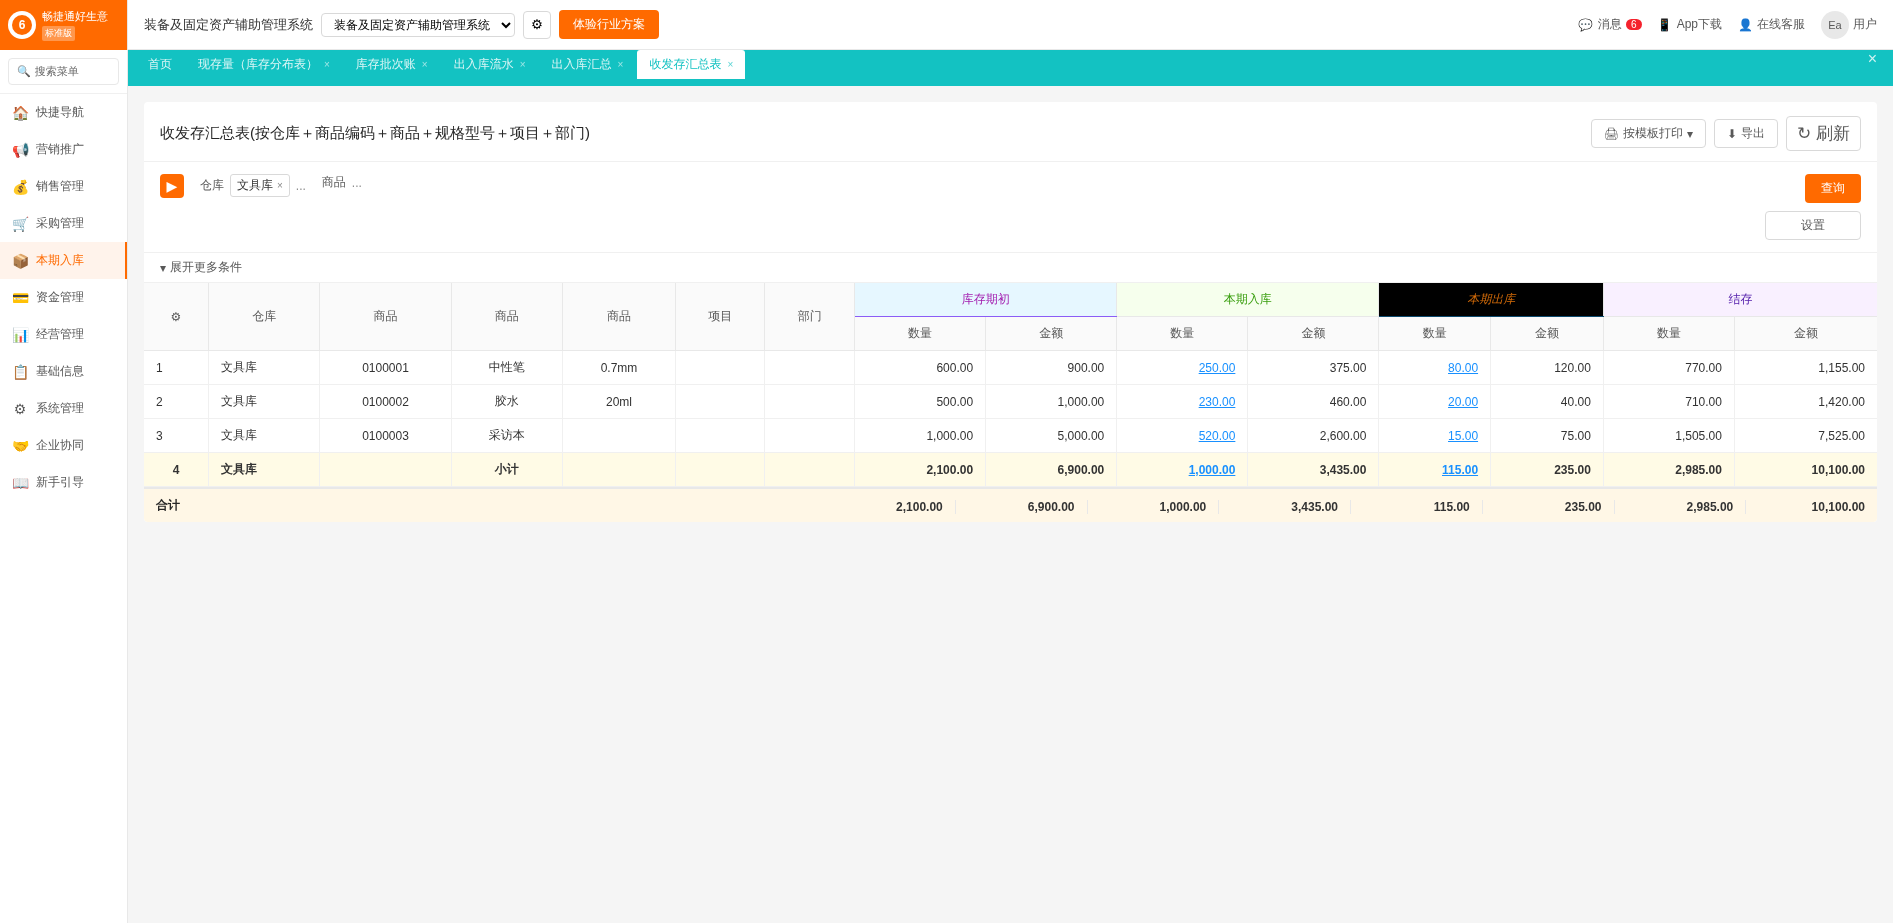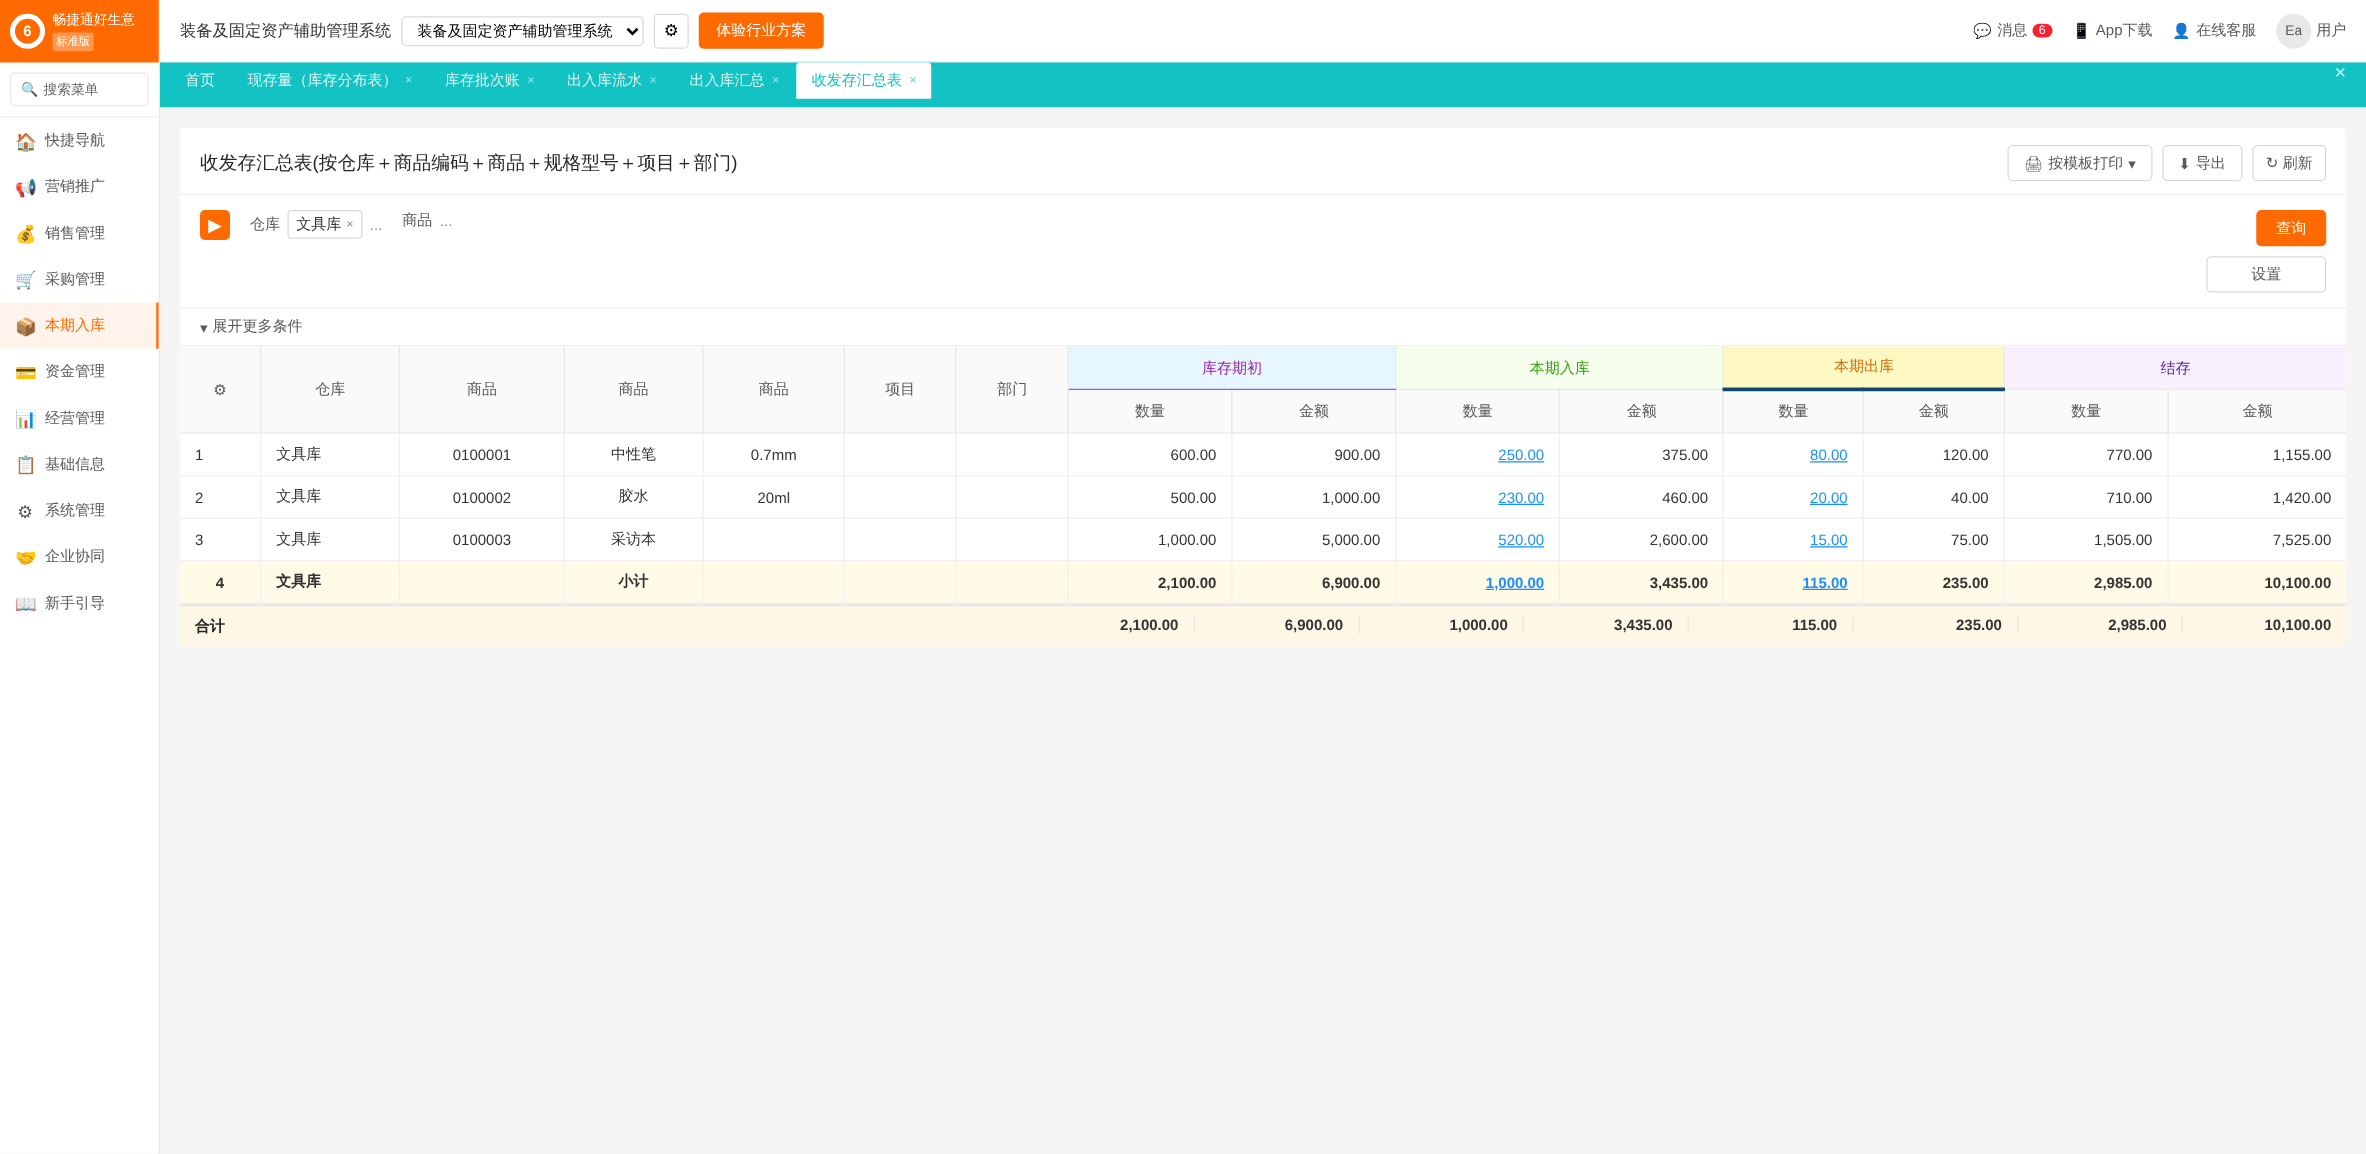--- a/index.html
+++ b/index.html
@@ -47,21 +47,21 @@
     .page-content { flex: 1; overflow-y: auto; padding: 16px; background: #f5f5f5; }
 
     
     .content-card { background: #fff; border-radius: 4px; overflow: hidden; }
 
     
     .page-header { padding: 14px 16px 10px; border-bottom: 1px solid #f0f0f0; display: flex; align-items: center; justify-content: space-between; }
     .page-title { font-size: 15px; font-weight: 400; color: #262626; }
     .page-actions { display: flex; gap: 8px; align-items: center; }
     .action-btn { border: 1px solid #d9d9d9; background: #fff; border-radius: 4px; padding: 5px 12px; font-size: 12px; cursor: pointer; display: flex; align-items: center; gap: 4px; color: #595959; }
-    .refresh-btn { border: 1px solid #d9d9d9; background: #fff; border-radius: 4px; padding: 5px 10px; font-size: 12px; cursor: pointer; color: #595959; }
+    .refresh-btn { border: 1px solid #d9d9d9; background: #fff; border-radius: 4px; padding: 5px 10px; font-size: 17px; cursor: pointer; color: #595959; }
     .filter-toggle { width: 24px; height: 24px; background: #ff6a00; border-radius: 4px; display: flex; align-items: center; justify-content: center; cursor: pointer; flex-shrink: 0; }
     .filter-toggle-icon { color: #fff; font-size: 14px; }
     .filter-label { color: #595959; font-size: 12px; white-space: nowrap; }
     .date-shortcuts { display: flex; gap: 4px; align-items: center; }
     .date-btn { padding: 2px 8px; border: 1px solid #d9d9d9; border-radius: 3px; font-size: 11px; cursor: pointer; background: #fff; color: #595959; }
     .date-btn.active { background: #ff6a00; color: #fff; border-color: #ff6a00; }
     .date-range { font-size: 11px; color: #8c8c8c; margin-top: 2px; }
     .warehouse-tag { background: #fff; border: 1px solid #d9d9d9; border-radius: 3px; padding: 2px 6px; font-size: 12px; display: flex; align-items: center; gap: 4px; }
     .warehouse-tag-close { cursor: pointer; color: #8c8c8c; font-size: 10px; }
     .filter-more { color: #8c8c8c; font-size: 12px; cursor: pointer; }
@@ -285,21 +285,21 @@
                   <span>⚙</span>
                 </th>
                 <th rowspan="2">仓库</th>
                 <th rowspan="2">商品</th>
                 <th rowspan="2">商品</th>
                 <th rowspan="2">商品</th>
                 <th rowspan="2">项目</th>
                 <th rowspan="2">部门</th>
                 <th colspan="2" style="background:#e6f7ff; color:#a21caf; border-bottom:1px solid #8b5cf6;">库存期初</th>
                 <th colspan="2" style="background:#f6ffed; color:#389e0d; border-bottom:1px solid #e8e8e8;">本期入库</th>
-                <th colspan="2" style="background:#fef9c3; color:#d46b08; border-bottom:3px solid #0c4a6e;">本期出库</th>
+                <th colspan="2" style="background:#000000; color:#d46b08; border-bottom:1px solid #0c4a6e;font-style:italic;">本期出库</th>
                 <th colspan="2" style="background:#f9f0ff; color:#531dab; border-bottom:1px solid #e8e8e8;">结存</th>
               </tr>
               <tr>
                 <th>数量</th>
                 <th>金额</th>
                 <th>数量</th>
                 <th>金额</th>
                 <th>数量</th>
                 <th>金额</th>
                 <th>数量</th>
@@ -376,21 +376,21 @@
                 <td class="td-number td-bold">3,435.00</td>
                 <td class="td-number td-bold td-link">115.00</td>
                 <td class="td-number td-bold">235.00</td>
                 <td class="td-number td-bold">2,985.00</td>
                 <td class="td-number td-bold">10,100.00</td>
               </tr>
             </tbody>
           </table>
         </div>
 
-        <div style="background:#fff7e6; border-top: 2px solid #e8e8e8; display:flex; align-items:flex-start; padding: 8px 0;">
+        <div style="background:#fff7e6; border-top: 2px solid #e8e8e8; display:flex; align-items:flex-end; padding: 8px 0;">
           <div style="display:flex; align-items:center; min-width:680px; padding-left:12px;">
             <span style="font-weight:bold; color:#262626; font-size:12px;">合计</span>
           </div>
           <div style="display:flex; flex:1; justify-content:flex-end;">
             <span style="flex:1; text-align:right; padding:0 12px; font-weight:bold; border-right:1px solid #e8e8e8; font-size:12px;">2,100.00</span>
             <span style="flex:1; text-align:right; padding:0 12px; font-weight:bold; border-right:1px solid #e8e8e8; font-size:12px;">6,900.00</span>
             <span style="flex:1; text-align:right; padding:0 12px; font-weight:bold; border-right:1px solid #e8e8e8; font-size:12px;">1,000.00</span>
             <span style="flex:1; text-align:right; padding:0 12px; font-weight:bold; border-right:1px solid #e8e8e8; font-size:12px;">3,435.00</span>
             <span style="flex:1; text-align:right; padding:0 12px; font-weight:bold; border-right:1px solid #e8e8e8; font-size:12px;">115.00</span>
             <span style="flex:1; text-align:right; padding:0 12px; font-weight:bold; border-right:1px solid #e8e8e8; font-size:12px;">235.00</span>

